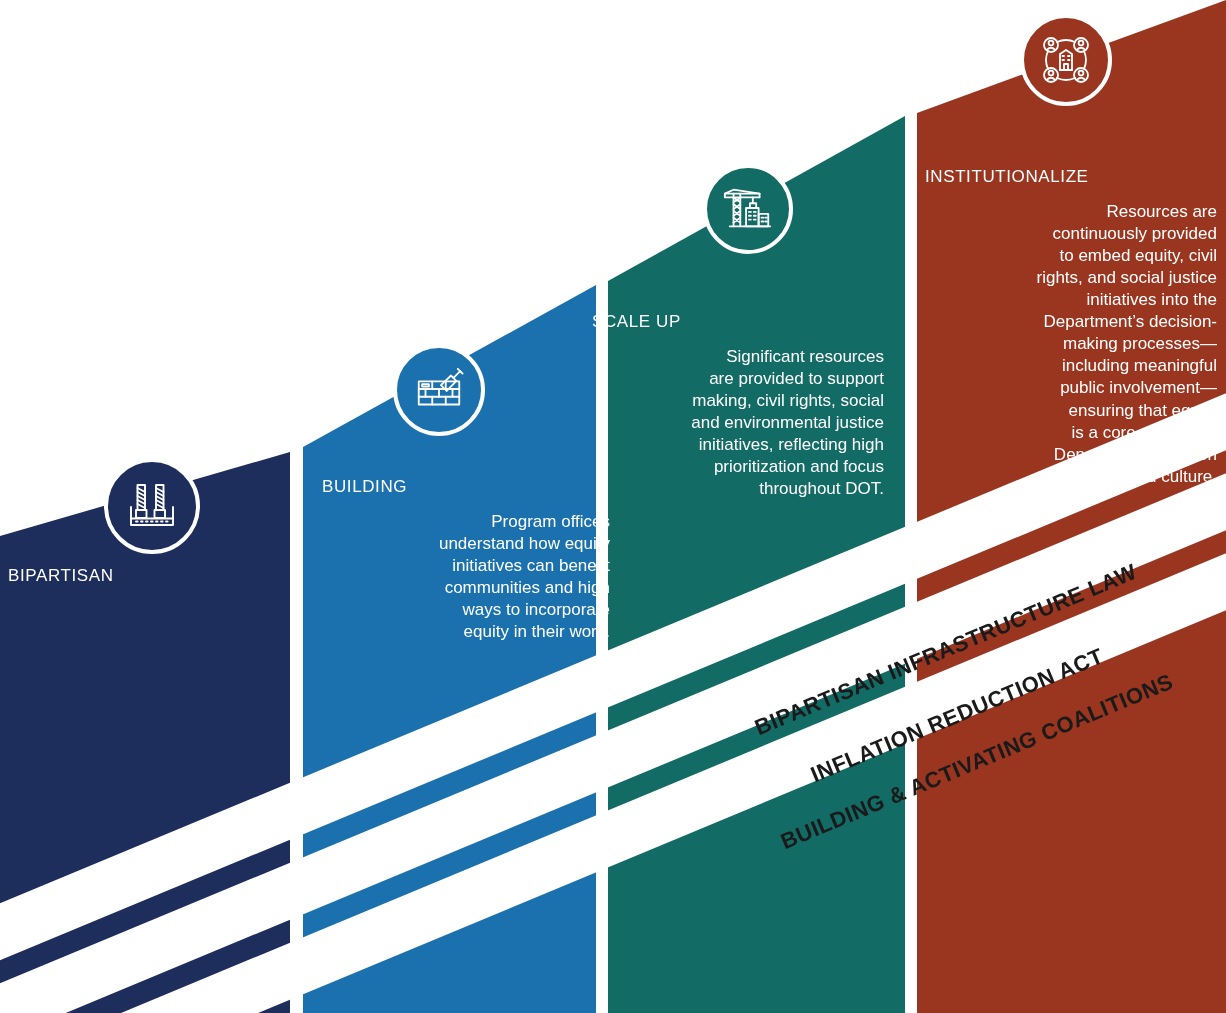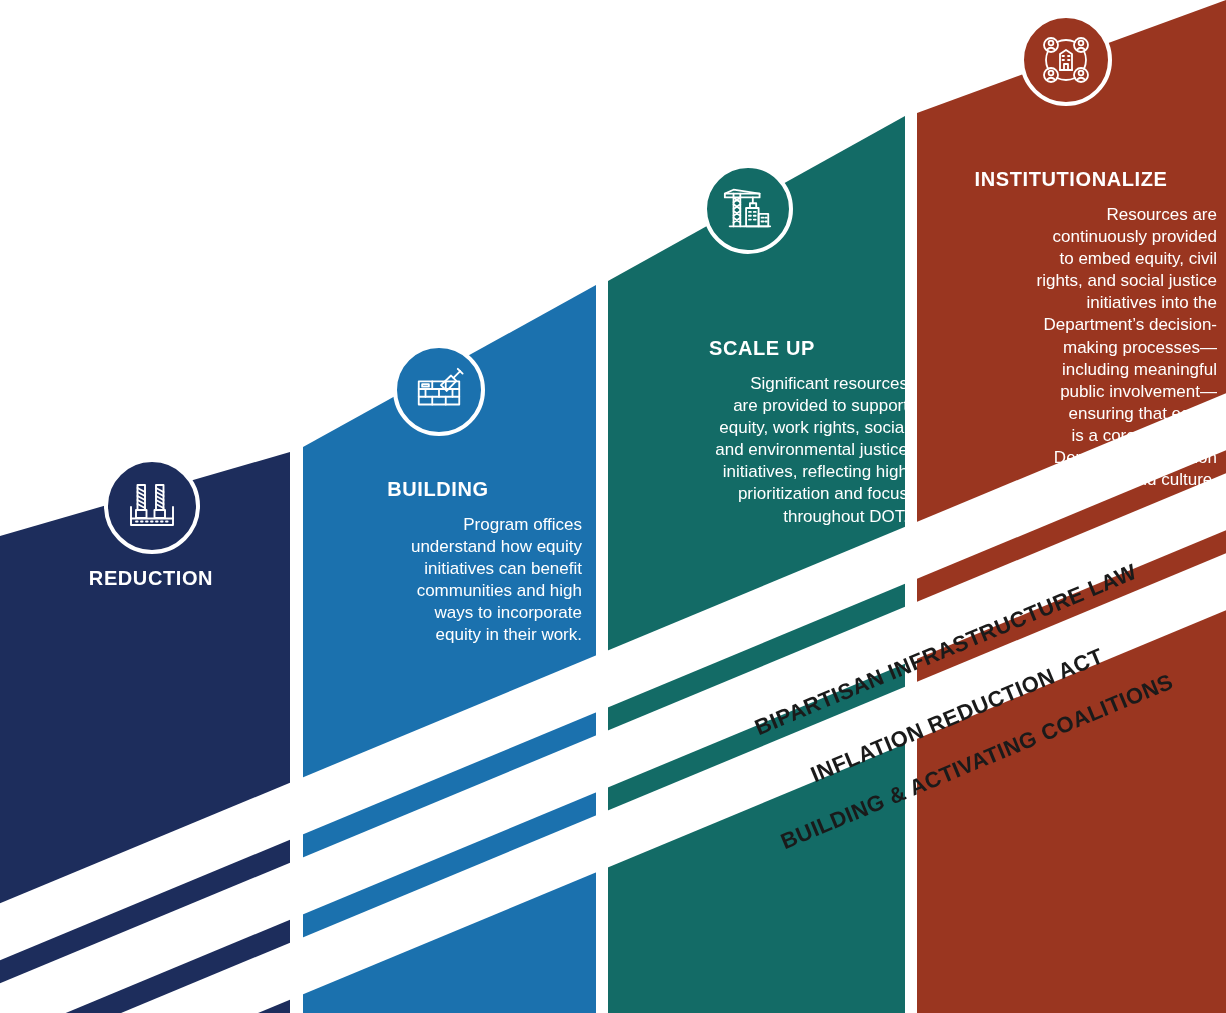--- a/index.html
+++ b/index.html
@@ -24,38 +24,37 @@
     top: 0;
     width: 1226px;
     height: 1013px;
   }
   .col-text {
     position: absolute;
     color: #ffffff;
     box-sizing: border-box;
   }
   .col-title {
-    font-weight: bold;
-    font-size: 20px;
+    font-weight: normal;
+    font-size: 17px;
     letter-spacing: 0.6px;
-    text-align: center;
     margin: 0 0 14px 0;
     line-height: 1.1;
   }
   .col-body {
     font-size: 17px;
     line-height: 1.30;
     margin: 0;
     text-align: right;
     white-space: pre-line;
   }
   
   #txt-foundation      { left: 8px;   top: 567px; width: 286px; }
-  #txt-building        { left: 294px; top: 478px; width: 288px; }
-  #txt-scaleup         { left: 616px; top: 313px; width: 292px; margin-top: 24px; }
+  #txt-building        { left: 322px; top: 478px; width: 288px; }
+  #txt-scaleup         { left: 592px; top: 313px; width: 292px; }
   #txt-institutionalize{ left: 925px; top: 168px; width: 292px; }
 
   
   .icon-badge {
     position: absolute;
     border-radius: 50%;
     background: transparent;
     border: 4px solid #ffffff;
     box-sizing: border-box;
     display: flex;
@@ -108,38 +107,38 @@
 
       <polygon fill="#1b71ae" points="303,447 596,285 596,1013 303,1013"></polygon>
 
       <polygon fill="#136b66" points="608,281 905,116 905,1013 608,1013"></polygon>
 
       <polygon fill="#9a3620" points="917,113 1226,0 1226,1013 917,1013"></polygon>
     </g>
   </svg>
 
   <div class="col-text" id="txt-foundation">
-    <div class="col-title">REDUCTION</div>
+    <div class="col-title">BIPARTISAN</div>
   </div>
 
   <div class="col-text" id="txt-building">
     <div class="col-title">BUILDING</div>
     <div class="col-body">Program offices
 understand how equity
 initiatives can benefit
 communities and high
 ways to incorporate
 equity in their work.</div>
   </div>
 
   <div class="col-text" id="txt-scaleup">
     <div class="col-title">SCALE UP</div>
     <div class="col-body">Significant resources
 are provided to support
-equity, work rights, social
+making, civil rights, social
 and environmental justice
 initiatives, reflecting high
 prioritization and focus
 throughout DOT.</div>
   </div>
 
   <div class="col-text" id="txt-institutionalize">
     <div class="col-title">INSTITUTIONALIZE</div>
     <div class="col-body">Resources are
 continuously provided

